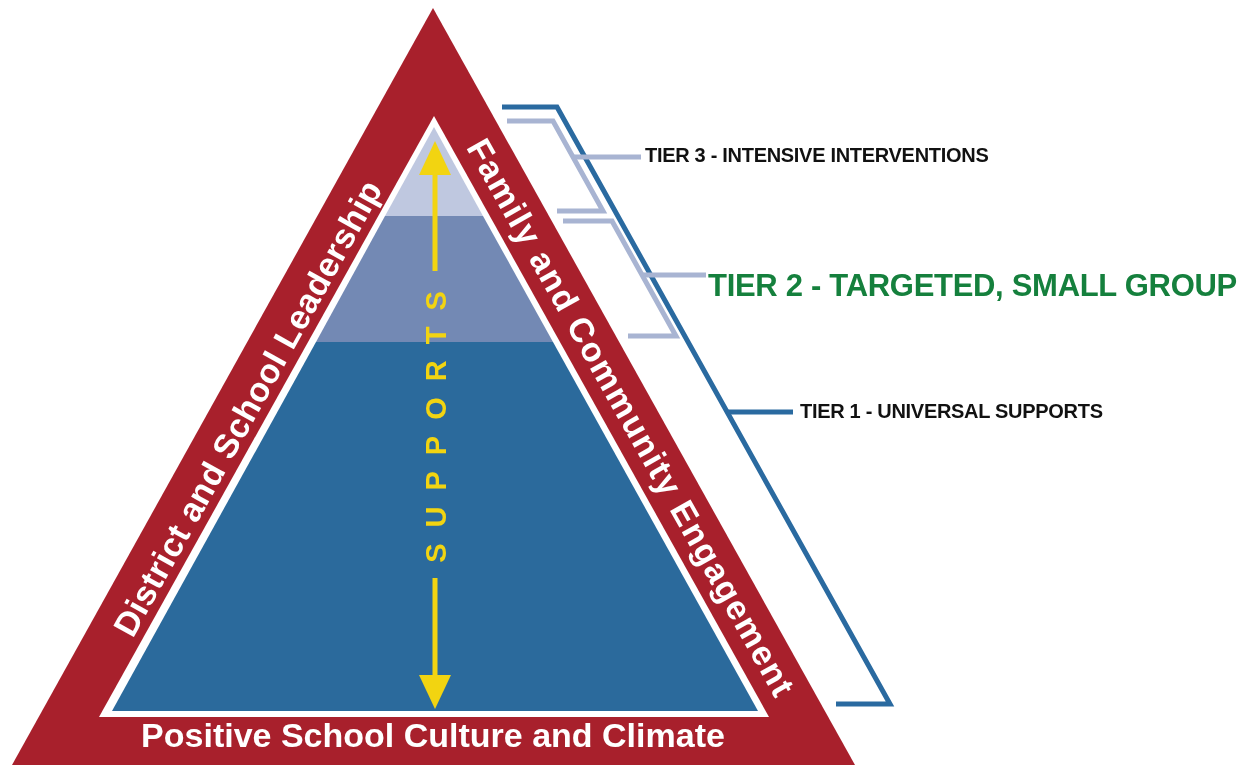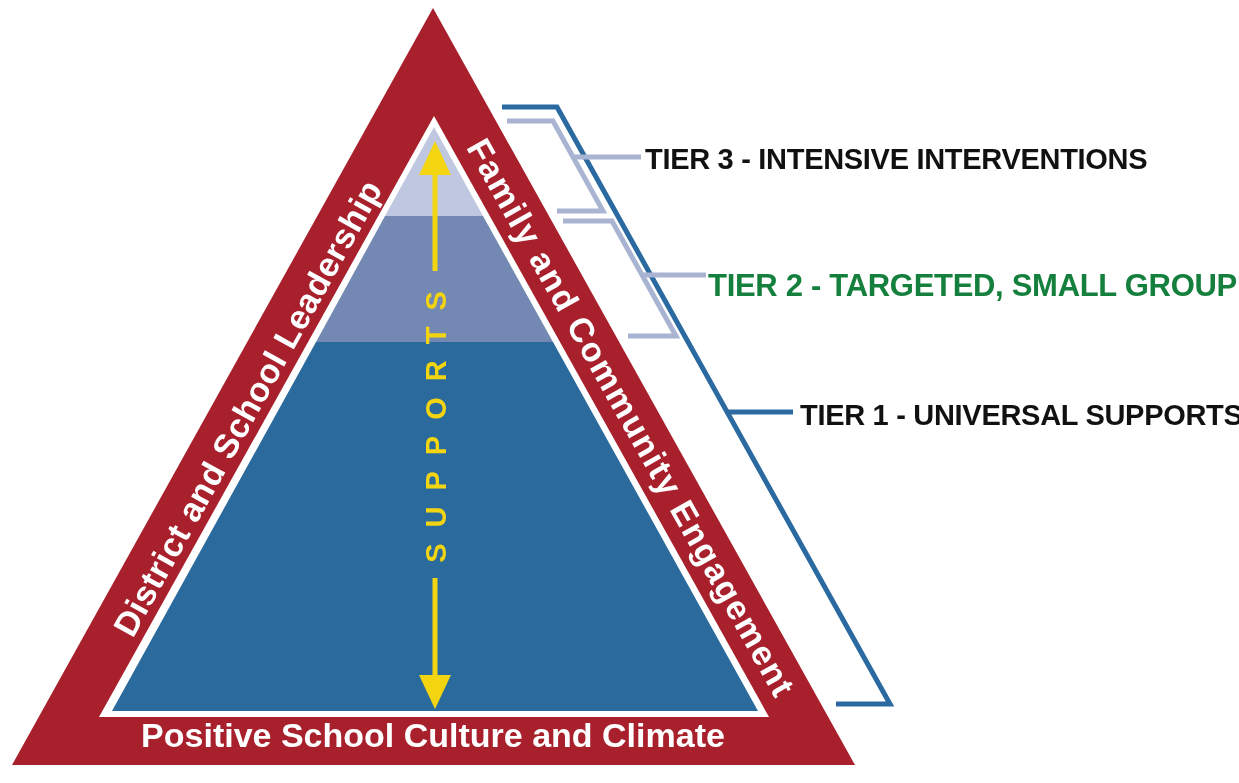--- a/index.html
+++ b/index.html
@@ -8,21 +8,21 @@
     width:1239px;height:783px;
     background:#ffffff;
     overflow:hidden;
     font-family:"Liberation Sans", sans-serif;
   }
   #pyramid-svg{position:absolute;left:0;top:0;}
   .txt{position:absolute;white-space:nowrap;}
   .tier-label{
     color:#111111;
     font-weight:bold;
-    font-size:29px;
+    font-size:20px;
     letter-spacing:-0.3px;
     line-height:1.0;
   }
   #tier2-label-block{
     position:absolute;
     left:708px;top:262px;width:480px;
     text-align:center;
     color:#15803d;font-weight:bold;font-size:31px;
     letter-spacing:-0.3px;line-height:48px;
     white-space:nowrap;

